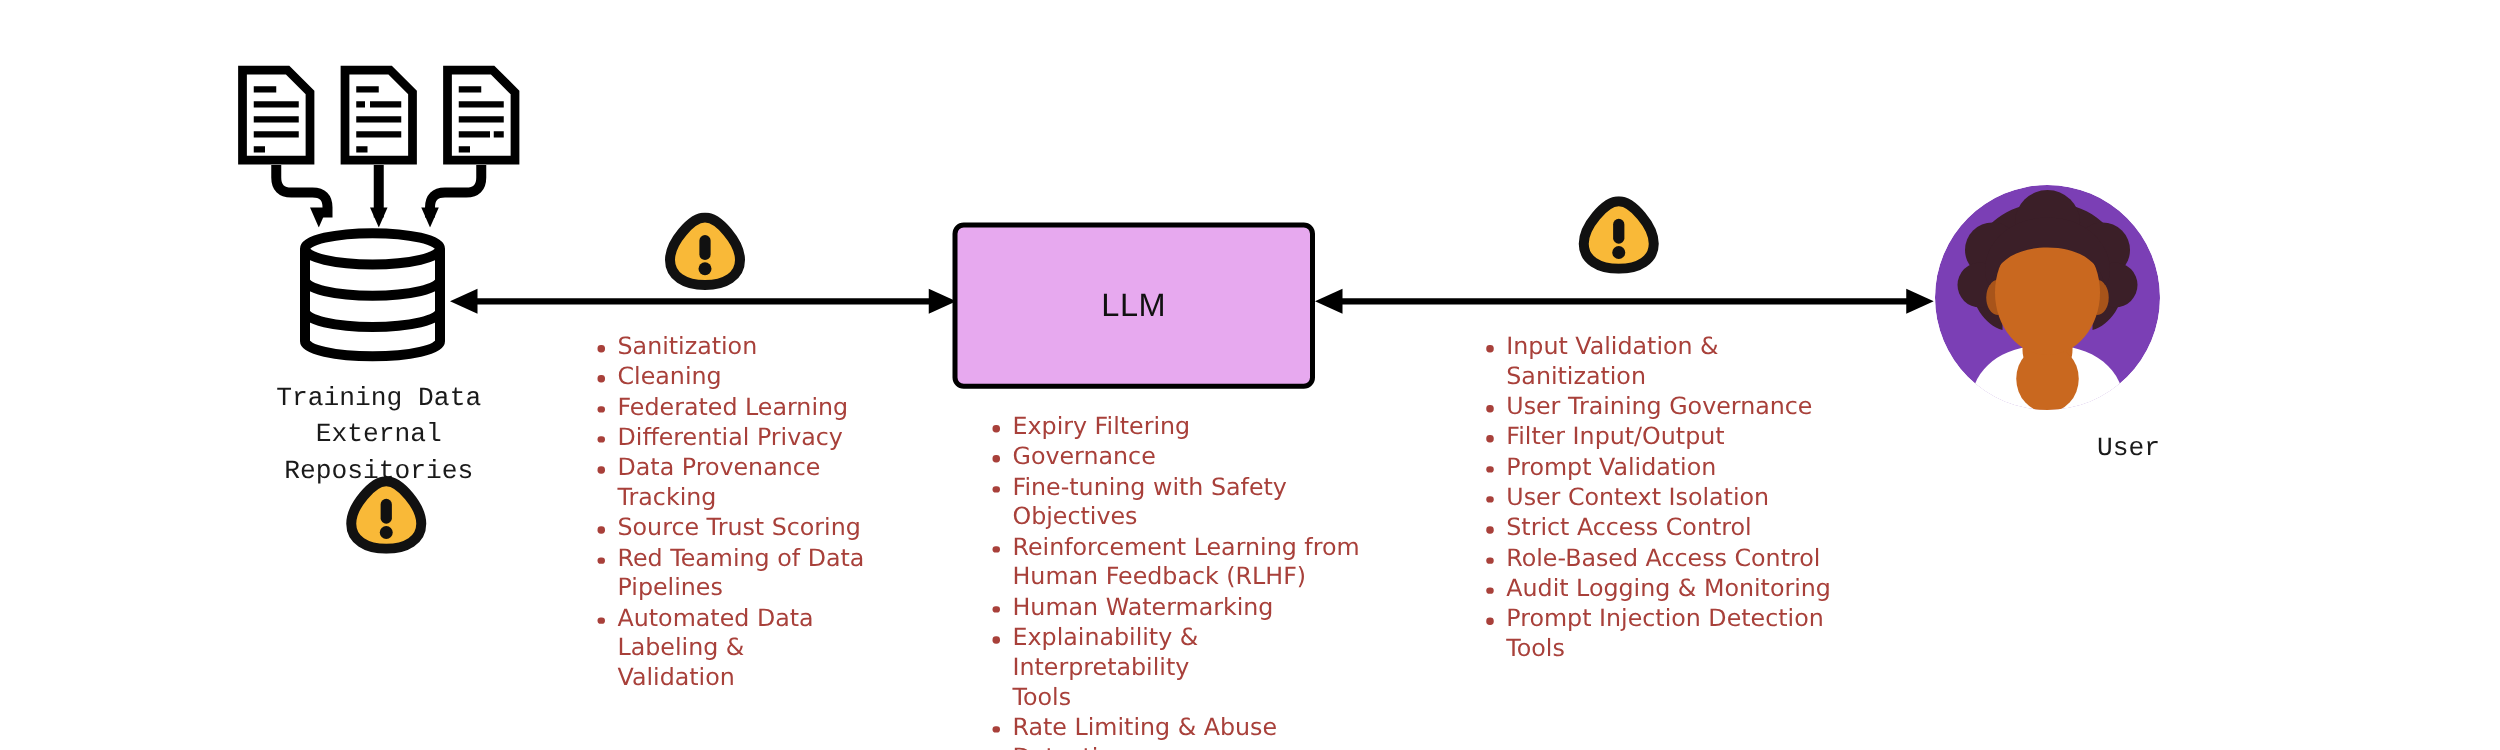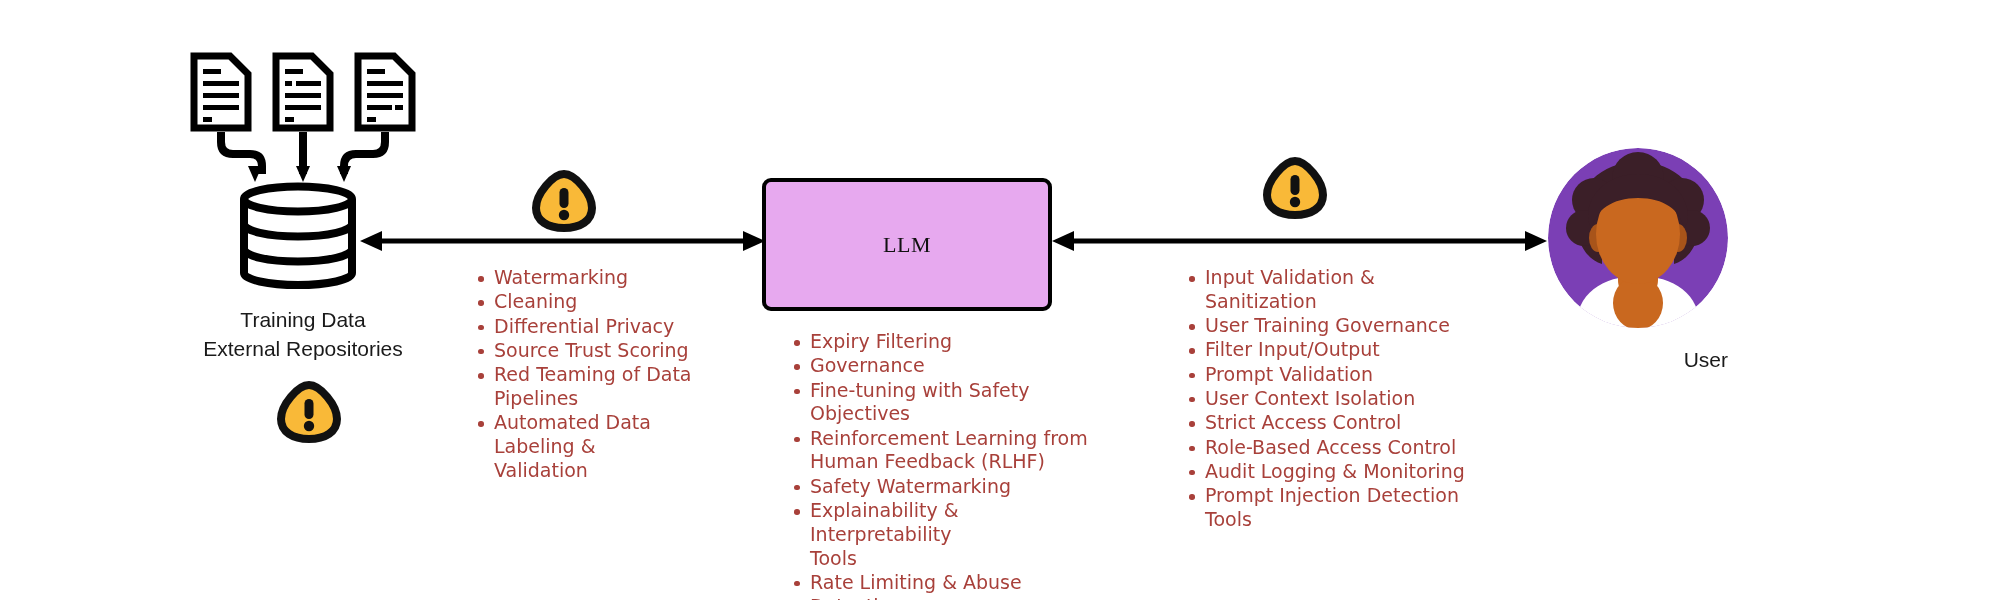--- a/index.html
+++ b/index.html
@@ -65,41 +65,41 @@
     height: 133px;
     background: #e7a9ef;
     border: 4px solid #000000;
     border-radius: 9px;
     box-sizing: border-box;
     display: flex;
     align-items: center;
     justify-content: center;
   }
   .llm-label {
-    font-size: 22px;
+    font-size: 26px;
     color: #111111;
-    font-family: Liberation Serif, serif;
+    font-family: Liberation Sans, sans-serif;
     letter-spacing: 0.5px;
   }
 
   
   .arrow-svg { position: absolute; }
 
   
   .warn { position: absolute; }
 
   
   .avatar { position: absolute; left: 1548px; top: 148px; width: 180px; height: 180px; }
 
   
   .caption {
     position: absolute;
     font-size: 21px;
     color: #1a1a1a;
-    font-family: Liberation Sans, sans-serif;
+    font-family: Liberation Mono, monospace;
     line-height: 29px;
     white-space: pre-line;
     text-align: center;
   }
 </style>
 </head>
 <body>
 
 <div class="docs">
   <svg width="230" height="130" viewBox="0 0 230 130" xmlns="http://www.w3.org/2000/svg">
@@ -233,37 +233,39 @@
       <ellipse cx="90" cy="86" rx="42" ry="50" fill="#c9681f"></ellipse>
 
       <path d="M90 26 C120 26 140 46 140 68 C140 74 138 78 136 80 C132 62 116 50 90 50 C64 50 48 62 44 80 C42 78 40 74 40 68 C40 46 60 26 90 26 Z" fill="#3b1f28"></path>
     </g>
   </svg>
 </div>
 
 <div class="caption" style="left:1548px; top:345px; width:180px;text-align:right;">User</div>
 
 <ul class="bullet-list" style="left:474px; top:266px; width:240px;">
-    <li>Watermarking</li>
+    <li>Sanitization</li>
     <li>Cleaning</li>
+    <li>Federated Learning</li>
     <li>Differential Privacy</li>
+    <li>Data Provenance Tracking</li>
     <li>Source Trust Scoring</li>
     <li>Red Teaming of Data
 Pipelines</li>
     <li>Automated Data Labeling &amp;
 Validation</li>
   </ul>
 
 <ul class="bullet-list" style="left:790px; top:330px; width:300px;">
     <li>Expiry Filtering</li>
     <li>Governance</li>
     <li>Fine-tuning with Safety Objectives</li>
     <li>Reinforcement Learning from
 Human Feedback (RLHF)</li>
-    <li>Safety Watermarking</li>
+    <li>Human Watermarking</li>
     <li>Explainability &amp; Interpretability
 Tools</li>
     <li>Rate Limiting &amp; Abuse Detection</li>
   </ul>
 
 <ul class="bullet-list" style="left:1185px; top:266px; width:300px;">
     <li>Input Validation &amp; Sanitization</li>
     <li>User Training Governance</li>
     <li>Filter Input/Output</li>
     <li>Prompt Validation</li>

